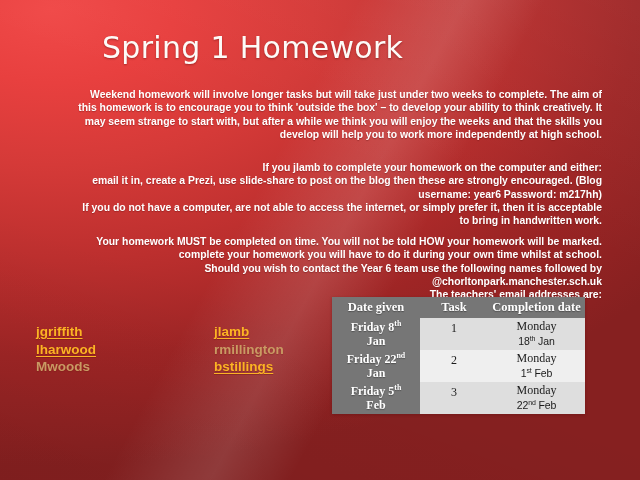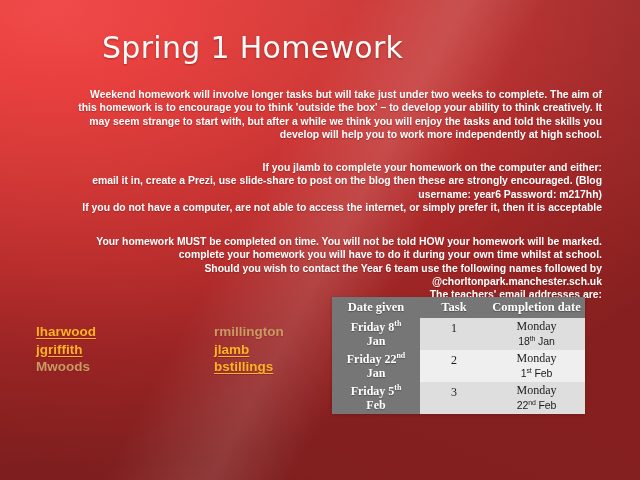--- a/index.html
+++ b/index.html
@@ -185,47 +185,48 @@
 </head>
 <body>
 
 <div id="slide">
 
   <div class="slide-title">Spring 1 Homework</div>
 
   <div class="body-block" id="para-intro">
     <span class="body-line">Weekend homework will involve longer tasks but will take just under two weeks to complete. The aim of</span>
     <span class="body-line">this homework is to encourage you to think 'outside the box' – to develop your ability to think creatively. It</span>
-    <span class="body-line">may seem strange to start with, but after a while we think you will enjoy the tasks and told the skills you</span>
+    <span class="body-line">may seem strange to start with, but after a while we think you will enjoy the weeks and that the skills you</span>
     <span class="body-line">develop will help you to work more independently at high school.</span>
   </div>
 
   <div class="body-block" id="para-submit">
     <span class="body-line">If you jlamb to complete your homework on the computer and either:</span>
     <span class="body-line">email it in, create a Prezi, use slide-share to post on the blog then these are strongly encouraged. (Blog</span>
     <span class="body-line">username: year6 Password: m217hh)</span>
     <span class="body-line">If you do not have a computer, are not able to access the internet, or simply prefer it, then it is acceptable</span>
+    <span class="body-line">to bring in handwritten work.</span>
   </div>
 
   <div class="body-block" id="para-rules">
     <span class="body-line">Your homework MUST be completed on time. You will not be told HOW your homework will be marked.</span>
     <span class="body-line">complete your homework you will have to do it during your own time whilst at school.</span>
     <span class="body-line">Should you wish to contact the Year 6 team use the following names followed by</span>
     <span class="body-line">@chorltonpark.manchester.sch.uk</span>
     <span class="body-line">The teachers' email addresses are:</span>
   </div>
 
   <div id="email-names">
     <div class="name-row">
+      <span class="name-cell"><a class="name-link" href="#">jgriffith </a></span>
+      <span class="name-cell second"><a class="name-link" href="#">jlamb</a></span>
+    </div>
+    <div class="name-row">
       <span class="name-cell"><a class="name-link" href="#">lharwood</a></span>
       <span class="name-cell second"><span class="name-plain">rmillington</span></span>
-    </div>
-    <div class="name-row">
-      <span class="name-cell"><a class="name-link" href="#">jgriffith </a></span>
-      <span class="name-cell second"><a class="name-link" href="#">jlamb</a></span>
     </div>
     <div class="name-row">
       <span class="name-cell"><span class="name-plain">Mwoods</span></span>
       <span class="name-cell second"><a class="name-link" href="#">bstillings </a></span>
     </div>
   </div>
 
   <table id="homework-table">
     <colgroup>
       <col class="c-date">

